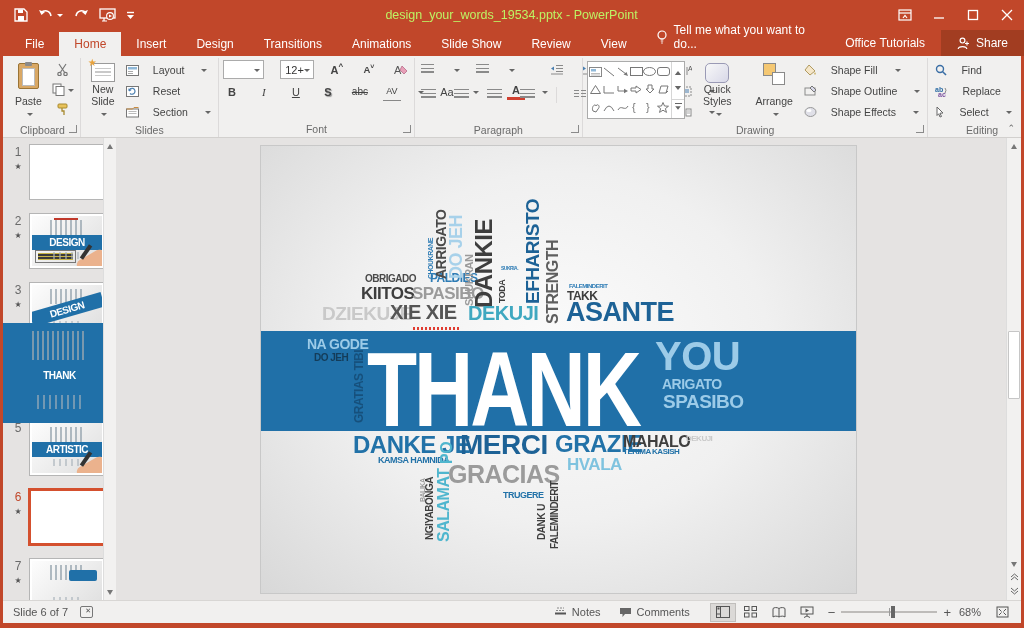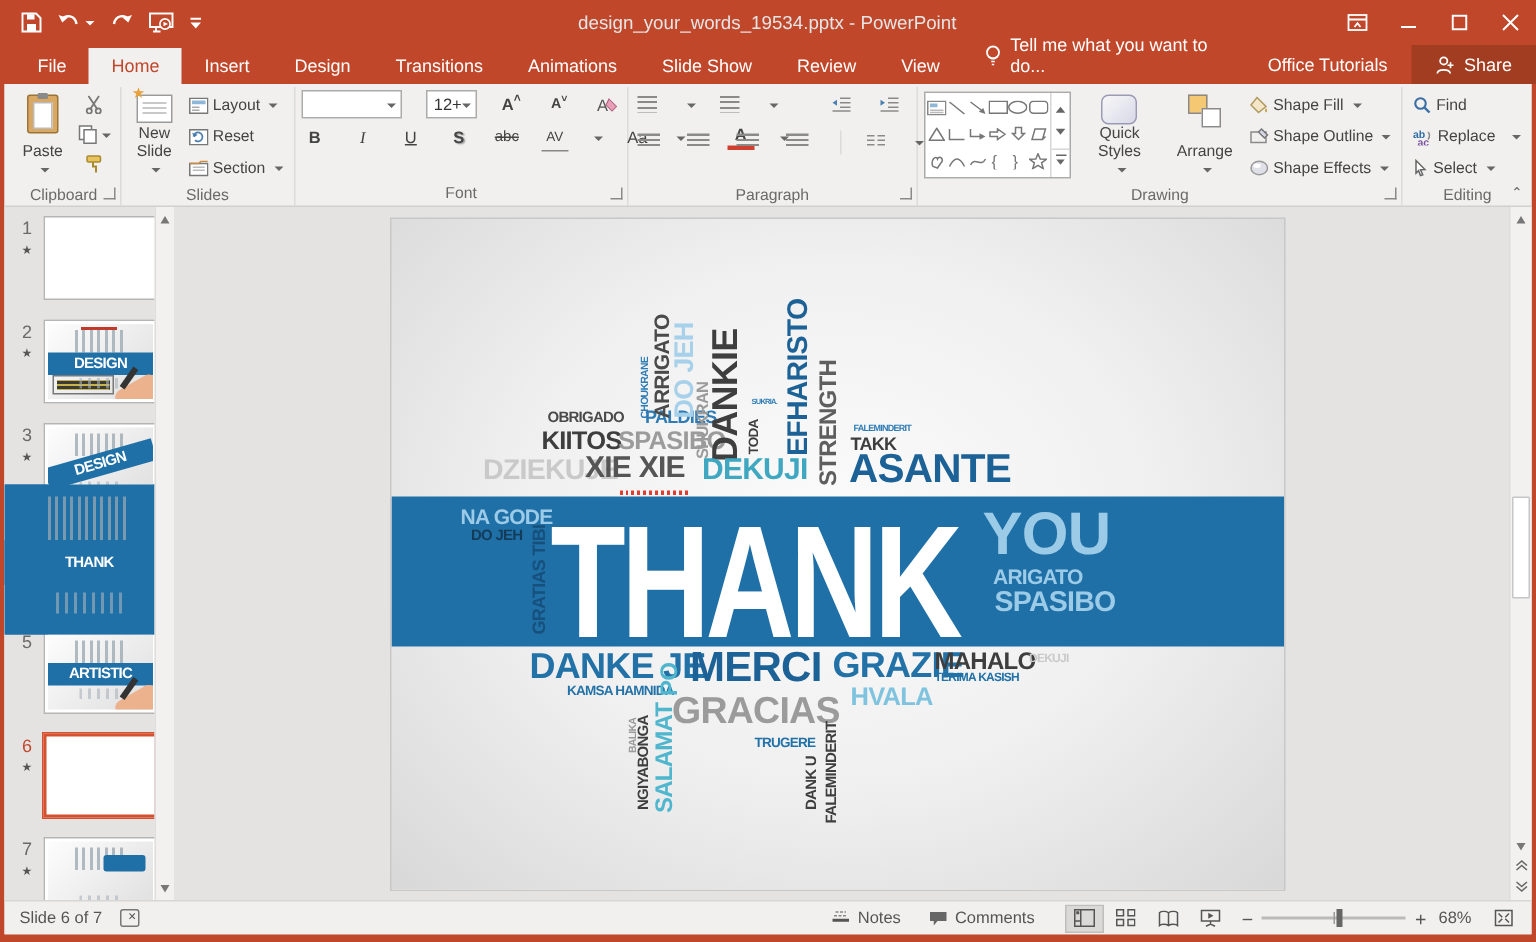--- a/index.html
+++ b/index.html
@@ -2,42 +2,42 @@
 <html><head>
 <meta charset="utf-8">
 <style>
   *{margin:0;padding:0;box-sizing:border-box;font-family:"Liberation Sans",sans-serif;}
   html,body{width:1024px;height:628px;overflow:hidden;background:#E8E6E4;}
   .window{width:1024px;height:628px;display:flex;flex-direction:column;border-left:3px solid #C1472A;border-right:3px solid #C1472A;}
   
   .titlebar{height:30px;background:#C1472A;display:flex;align-items:center;color:#fff;flex:0 0 auto;margin:0 -3px;padding:0 0 0 14px;}
   .qat{display:flex;align-items:center;gap:10px;}
   .qbtn{display:flex;align-items:center;cursor:pointer;}
-  .title{flex:1;text-align:center;font-size:12.5px;color:#e5e5e5;}
+  .title{flex:1;text-align:center;font-size:12.5px;color:#bef264;}
   .wincontrols{display:flex;height:30px;}
   .wc{width:34px;height:30px;display:flex;align-items:center;justify-content:center;cursor:pointer;}
   .car{display:inline-block;width:0;height:0;border:3px solid transparent;border-top-color:#fff;margin-left:3px;position:relative;top:2px;}
   .card{border-top-color:#666;}
   
   .tabrow{height:26px;background:#C1472A;display:flex;align-items:flex-end;color:#fff;flex:0 0 auto;margin:0 -3px;padding-left:10px;}
   .tab{padding:5px 15px;font-size:12px;cursor:pointer;white-space:nowrap;}
   .tab.active{background:#F1F0EF;color:#C1472A;}
   .tellme{display:flex;align-items:center;gap:6px;font-size:12px;padding:5px 14px;flex:1;}
   .toolbar-right{display:flex;align-items:center;}
   .office-tut{font-size:12px;padding:5px 16px;cursor:pointer;}
   .share{background:#A23D21;display:flex;align-items:center;gap:6px;font-size:12px;padding:5px 16px;height:26px;cursor:pointer;}
   
   .ribbon{height:82px;background:#F1F0EF;display:flex;flex:0 0 auto;border-bottom:1px solid #D2D0CE;padding:2px 0 0 2px;position:relative;}
   .rgroup{display:flex;flex-direction:column;border-right:1px solid #DCDADA;padding:2px 4px 0 4px;position:relative;}
   .rcontent{flex:1;display:flex;align-items:flex-start;gap:2px;}
   .rlabel{height:16px;font-size:10.5px;color:#6a6a6a;text-align:center;display:flex;align-items:center;justify-content:center;gap:4px;}
   .launcher{width:8px;height:8px;border-left:1px solid #8a8a8a;border-top:1px solid #8a8a8a;transform:rotate(180deg);display:inline-block;position:absolute;right:3px;bottom:4px;}
   .bigbtn{display:flex;flex-direction:column;align-items:center;justify-content:space-between;padding:3px 6px;font-size:10.5px;color:#444;height:62px;cursor:pointer;text-align:center;line-height:1.15;}
   .smallcol{display:flex;flex-direction:column;justify-content:flex-start;gap:1px;}
-  .sbtn{display:flex;align-items:center;gap:3px;font-size:10.5px;color:#444;padding:2px 3px;cursor:pointer;height:20px;white-space:nowrap;}
+  .sbtn{display:flex;align-items:center;gap:14px;font-size:10.5px;color:#444;padding:2px 3px;cursor:pointer;height:20px;white-space:nowrap;}
   .irow{display:flex;align-items:center;gap:14px;}
   .ibtn{min-width:18px;height:19px;display:flex;align-items:center;justify-content:center;font-size:11px;color:#444;padding:0 2px;cursor:pointer;}
   .combo{background:#fff;border:1px solid #ABABAB;height:19px;display:flex;align-items:center;font-size:11px;color:#333;padding-left:4px;}
   .combo .car{margin-left:auto;margin-right:3px;border-top-color:#666;}
   .glines{width:15px;height:11px;background:repeating-linear-gradient(to bottom,#8a8a8a 0 1.4px,transparent 1.4px 3.6px);}
   .clipicon{width:21px;height:26px;background:#D9A865;border:1px solid #9a7436;border-radius:2px;position:relative;}
   .clipicon:before{content:"";position:absolute;left:3px;top:4px;right:3px;bottom:2px;background:#fff;border:1px solid #bbb;}
   .clipicon:after{content:"";position:absolute;left:6px;top:-2px;width:7px;height:4px;background:#8a8a8a;border-radius:1px;}
   .newslideicon{width:24px;height:19px;background:#fff;border:1px solid #9a9a9a;position:relative;}
   .newslideicon:before{content:"★";position:absolute;left:-4px;top:-7px;color:#E8A33D;font-size:10px;}

